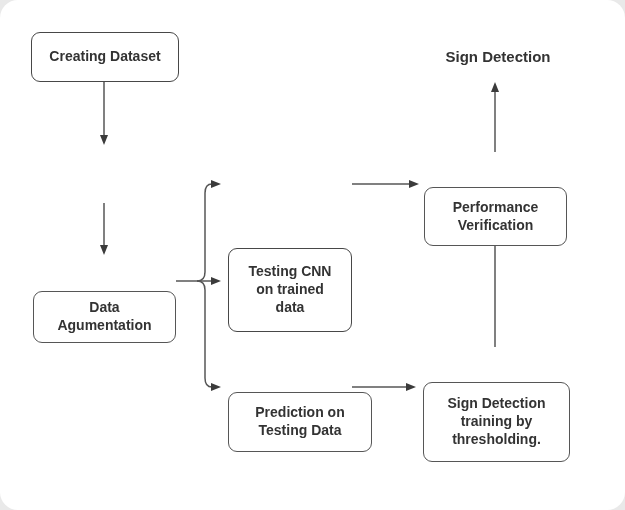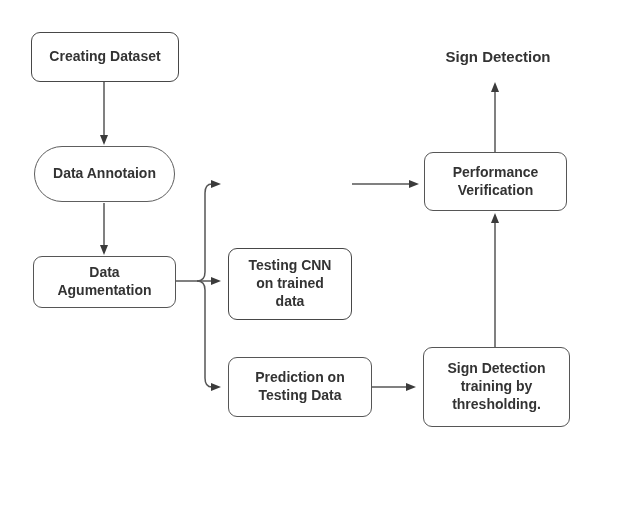--- a/index.html
+++ b/index.html
@@ -10,33 +10,34 @@
     --arrowhead:#3b3b3b;
     --background:#ffffff;
   }
   *{margin:0;padding:0;box-sizing:border-box;}
   html,body{background:#e9e9e9;font-family:"Liberation Sans","DejaVu Sans",sans-serif;}
   .canvas{
     position:relative;
     width:625px;height:510px;
     background:var(--background);
     overflow:hidden;
+    border-radius:18px;
   }
   .edge-layer{position:absolute;left:0;top:0;width:625px;height:510px;}
   .edge{stroke:var(--connector);stroke-width:1.5;fill:none;}
   .arrowhead-shape{fill:var(--arrowhead);}
   .node{
     position:absolute;
     display:flex;align-items:center;justify-content:center;
     background:var(--node-fill);
     border:1.7px solid var(--node-border);
     border-radius:9px;
     text-align:center;
   }
-  .node.light{border-width:1.4px;border-color:#565656;}
+  .node.light{border-width:1.4px;border-color:#565656;margin-top:35px;}
   .node.stadium{border-radius:28px;border-width:1.2px;border-color:#5e5e5e;}
   .node-label{
     font-size:14px;font-weight:bold;color:var(--text);
     line-height:1.28;white-space:pre-line;padding:2px 4px;
   }
   .float-label{
     position:absolute;left:420px;top:48px;width:156px;
     text-align:center;font-size:15px;font-weight:bold;color:var(--text);
   }
 </style>
@@ -70,31 +71,28 @@
 
     <path class="edge" d="M495 347 L495 222" marker-end="url(#arrow)"></path>
 
     <path class="edge" d="M495 152 L495 91" marker-end="url(#arrow)"></path>
   </svg>
 
   <div class="node" style="left:31px;top:32px;width:148px;height:50px">
     <span class="node-label">Creating Dataset</span>
   </div>
 
-  <div class="node stadium" style="left:34px;top:146px;width:141px;height:56px">
-    <span class="node-label">Data Annotaion</span>
-  </div>
 
   <div class="node light" style="left:33px;top:256px;width:143px;height:52px">
     <span class="node-label">Data
 Agumentation</span>
   </div>
 
 
-  <div class="node" style="left:228px;top:248px;width:124px;height:72px">
+  <div class="node" style="left:228px;top:248px;width:124px;height:84px">
     <span class="node-label">Testing CNN
 on trained
 data</span>
   </div>
 
   <div class="node light" style="left:228px;top:357px;width:144px;height:60px">
     <span class="node-label">Prediction on
 Testing Data</span>
   </div>
 

